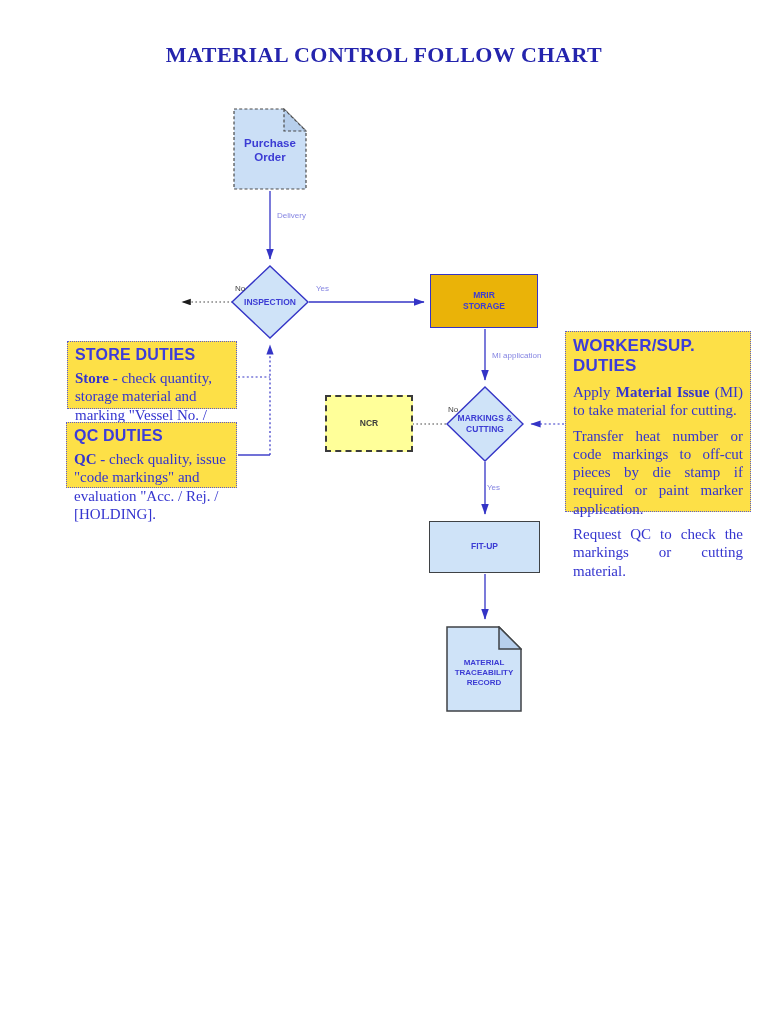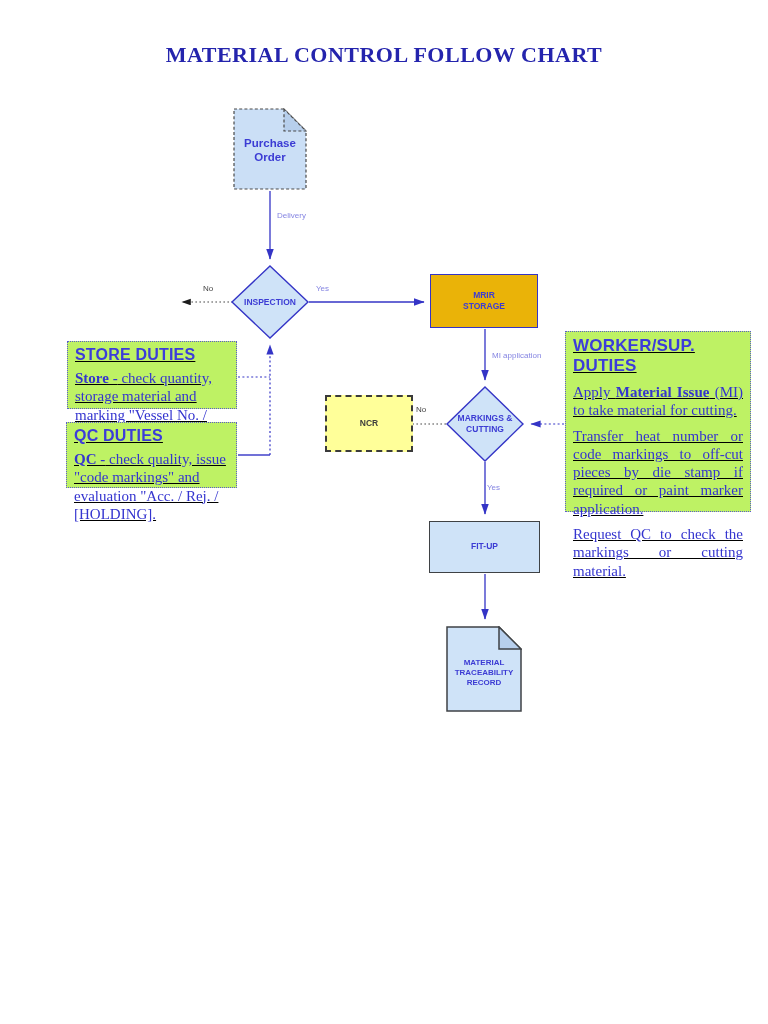--- a/index.html
+++ b/index.html
@@ -15,30 +15,30 @@
               font-size:8.5px;line-height:1.25;}
   
   .rect-node{position:absolute;box-sizing:border-box;display:flex;align-items:center;
              justify-content:center;text-align:center;font-weight:bold;font-size:8.5px;
              line-height:1.3;}
   .blue-node{background:#eab308;border:1.5px solid #3434c6;color:#3c3cd4;}
   .blue-node-dark{background:#cfe3f8;border:1.5px solid #3f4245;color:#3c3cd4;}
   .yellow-node{background:#ffff99;border:2px dashed #3a3a3a;color:#3d3d3d;}
   
   .panel{position:absolute;box-sizing:border-box;border:1.5px dotted #5a5ad0;
-         padding:4px 7px;background:#bef264;text-decoration:underline;}
+         padding:4px 7px;background:#fde047;}
   .panel h2{margin:0;font-size:16px;font-weight:bold;color:#3c3cda;letter-spacing:.2px;}
   .panel .body{margin-top:5px;font-family:"Liberation Serif",serif;font-size:15px;
                line-height:1.22;color:#3434cf;}
   .panel .body b{font-weight:bold;}
   #worker-panel h2{font-size:17px;}
   #worker-panel .body{margin-top:7px;text-align:justify;}
   
   .edge-label{position:absolute;font-size:8px;color:#8585e2;white-space:nowrap;}
-  .edge-label.dark{color:#454545;}
+  .edge-label.dark{color:#454545;margin-left:32px;}
   
   .doc{position:absolute;}
   .doc .node-label{left:0;width:100%;}
 </style>
 </head>
 <body>
 
 <div id="page">
 
   <div id="title" class="abs">MATERIAL CONTROL FOLLOW CHART</div>

